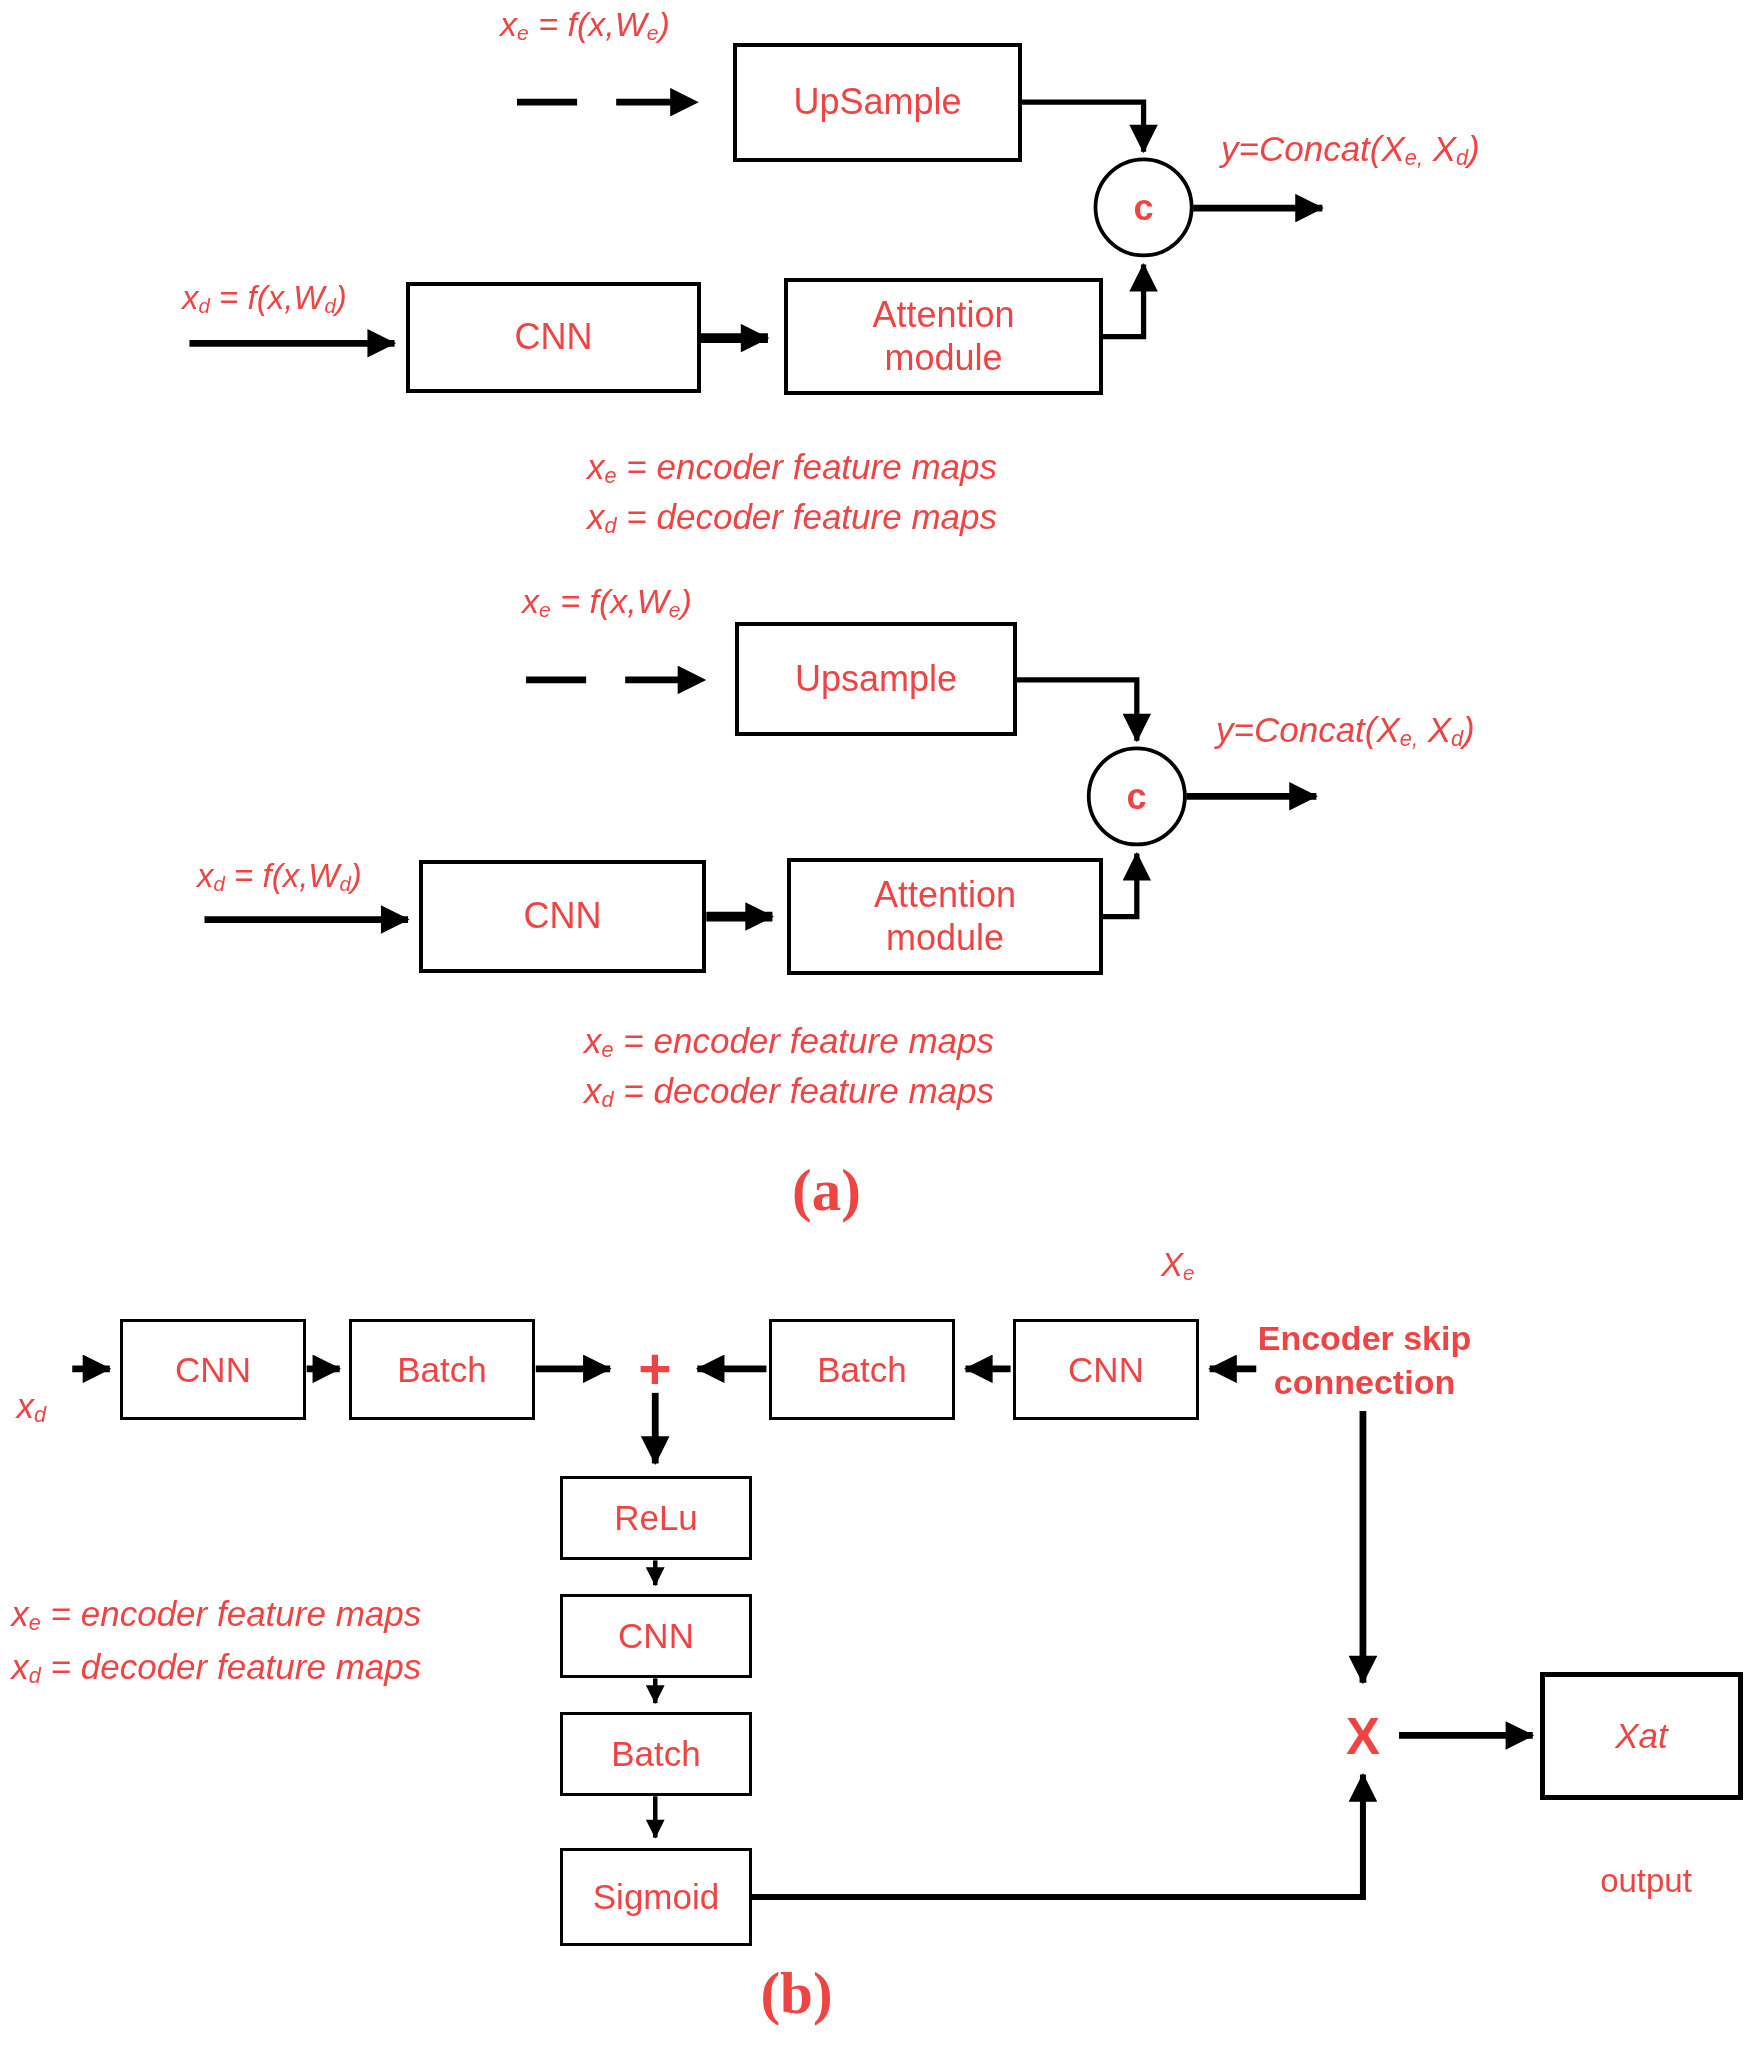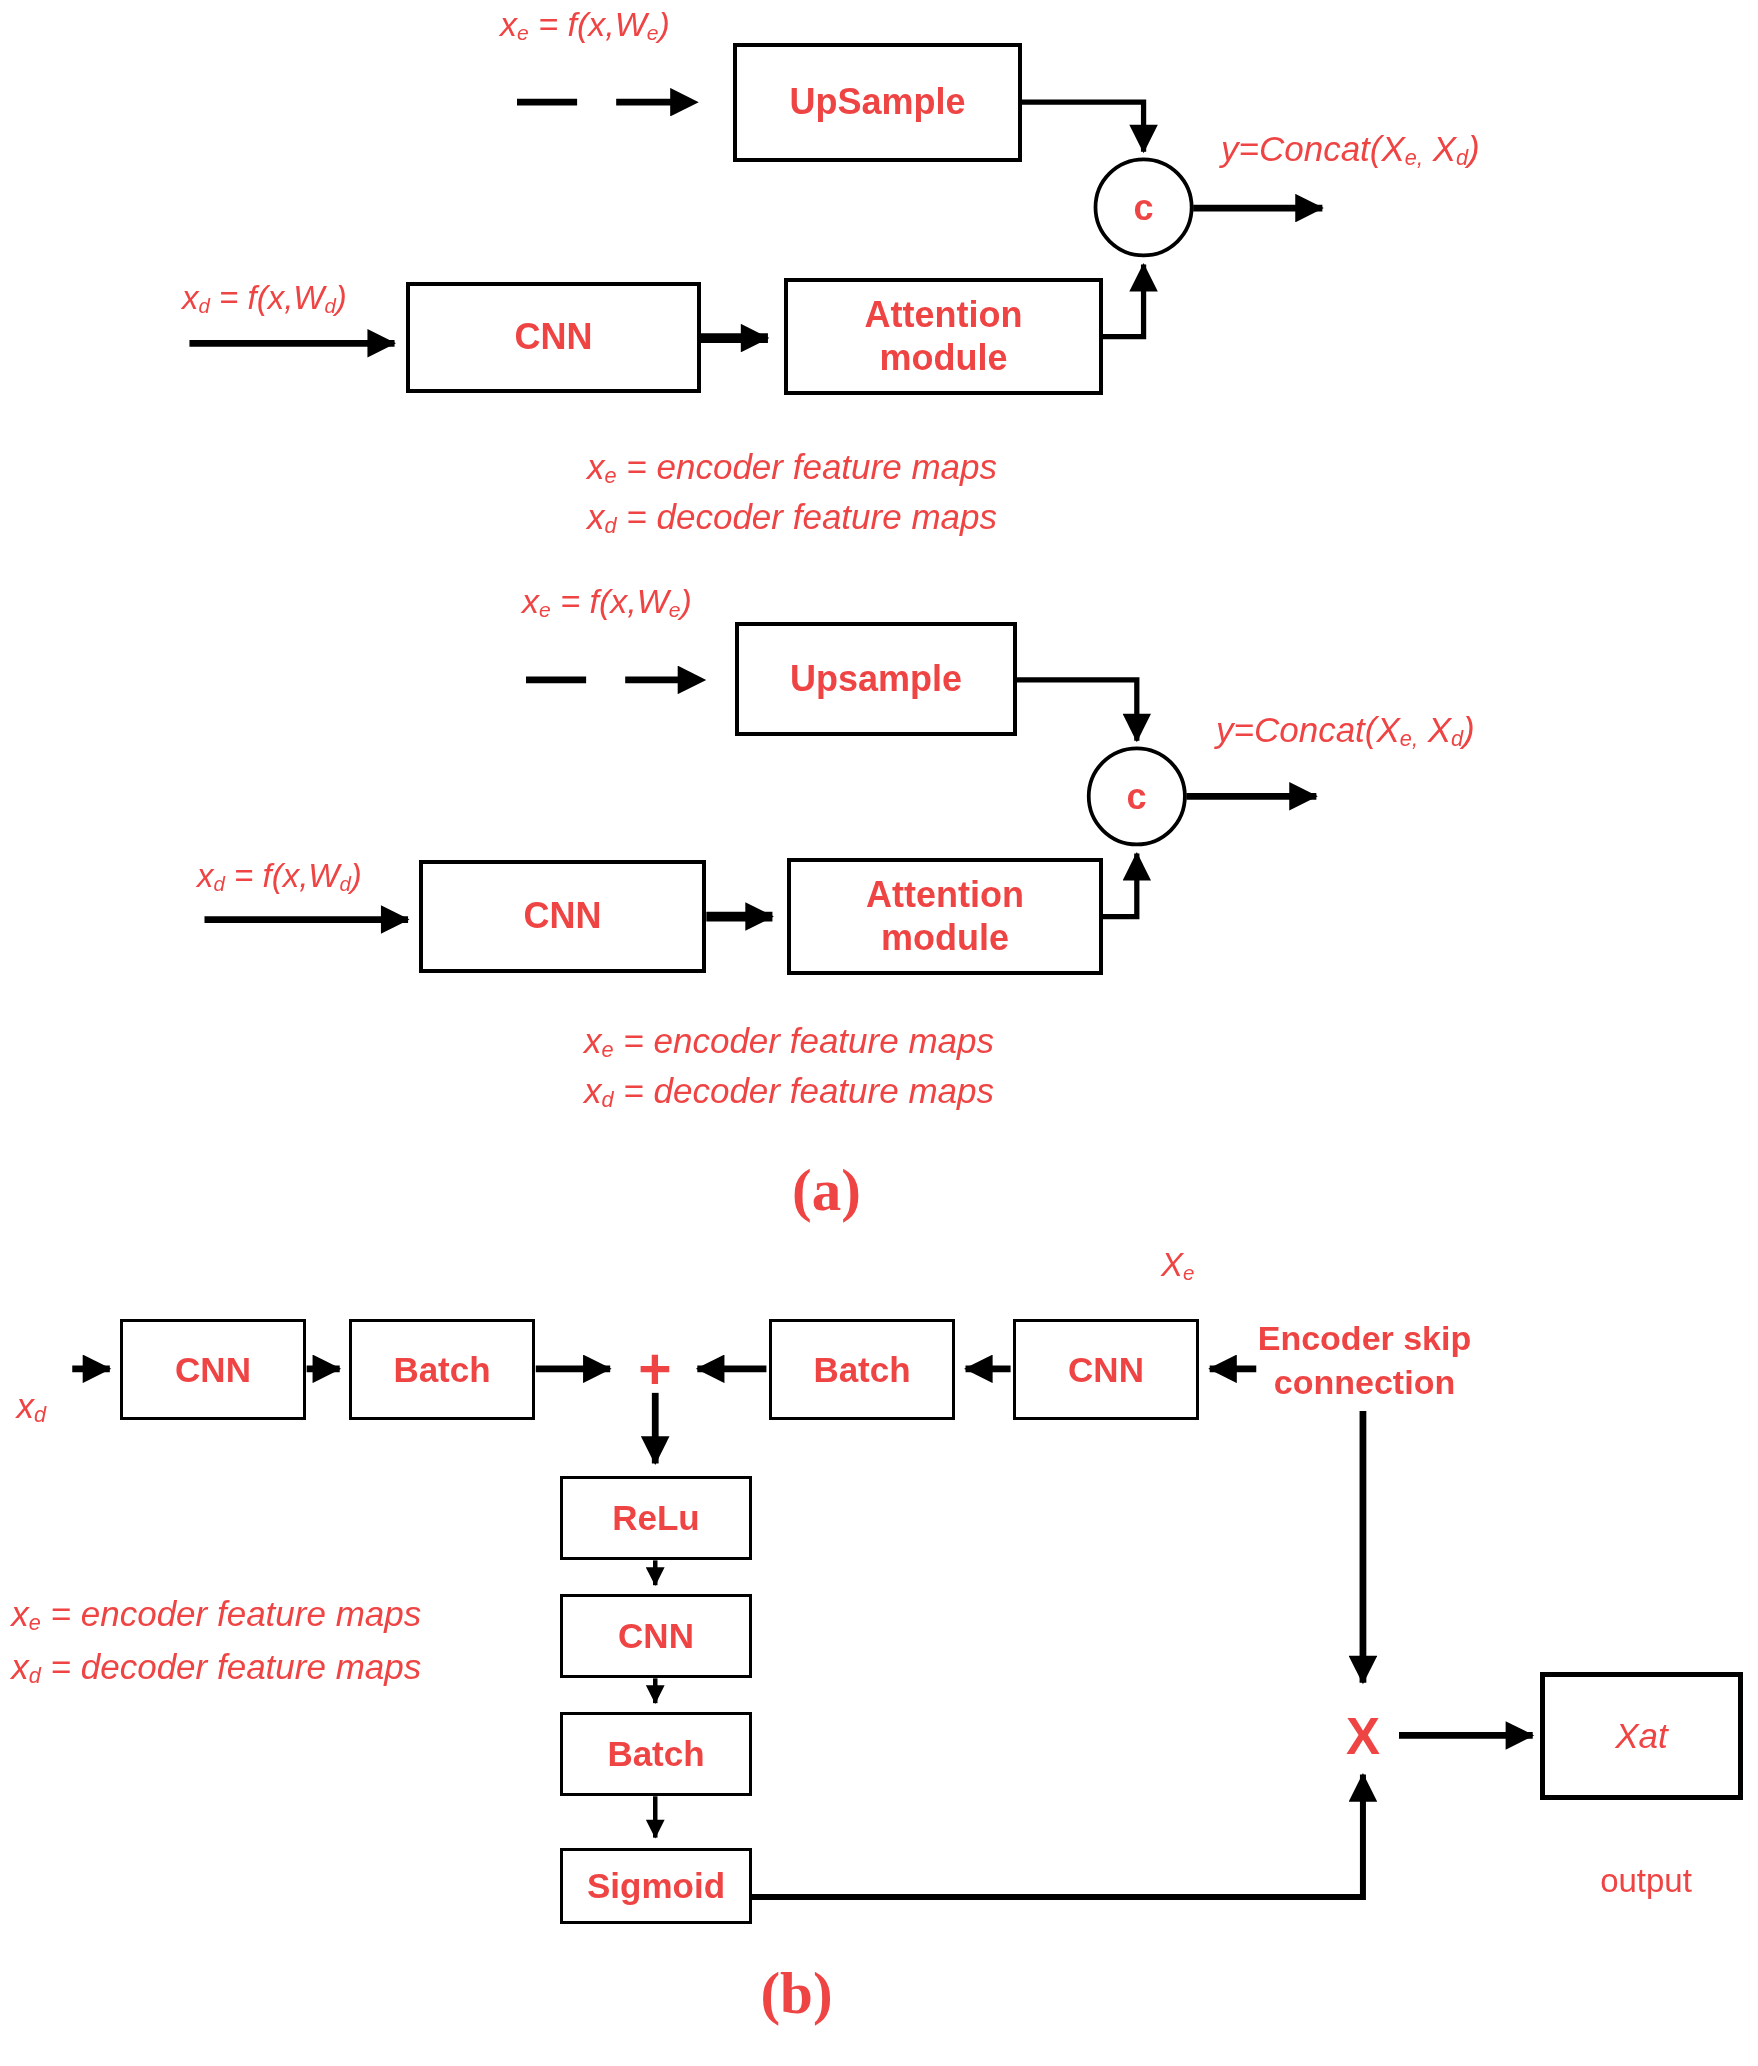--- a/index.html
+++ b/index.html
@@ -4,21 +4,21 @@
 <style>
   html,body{margin:0;padding:0;background:#ffffff;}
   .stage{
     position:relative;width:1759px;height:2066px;background:#ffffff;
     font-family:"Liberation Sans",sans-serif;color:#ef4444;overflow:hidden;
   }
   svg.wires{position:absolute;left:0;top:0;width:1759px;height:2066px;}
   .box{
     position:absolute;border:4.5px solid #000;background:#fff;box-sizing:border-box;
     display:flex;align-items:center;justify-content:center;text-align:center;
-    font-weight:bold;line-height:1.18;
+    font-weight:normal;line-height:1.18;
   }
   .box-a{font-size:36px;}
   .box-b{font-size:35px;border-width:3.8px;}
   .box-m{font-size:35px;border-width:3.8px;}
   .lbl{position:absolute;white-space:nowrap;}
   .formula{font-style:italic;}
   .sub{font-size:0.62em;vertical-align:-0.2em;}
   .node-lbl{display:flex;align-items:center;justify-content:center;font-weight:bold;}
   .legend{position:absolute;text-align:center;font-style:italic;}
   .legend .lg-line{white-space:nowrap;}
@@ -165,21 +165,21 @@
   </div>
 
   <div class="box box-m" style="left:560px;top:1594px;width:192px;height:84px">
     <span>CNN</span>
   </div>
 
   <div class="box box-m" style="left:560px;top:1712px;width:192px;height:84px">
     <span>Batch</span>
   </div>
 
-  <div class="box box-m" style="left:560px;top:1848px;width:192px;height:76px">
+  <div class="box box-m" style="left:560px;top:1848px;width:192px;height:98px">
     <span>Sigmoid</span>
   </div>
 
   <div class="lbl node-lbl" style="left:1330px;top:1706px;width:66px;height:60px;font-size:51px;font-weight:bold">
       <span>X</span>
     </div>
 
   <div class="box" style="left:1540px;top:1672px;width:203px;height:128px;border-width:5.3px;font-weight:normal;font-style:italic;font-size:35px">
     <span>Xat</span>
   </div>

